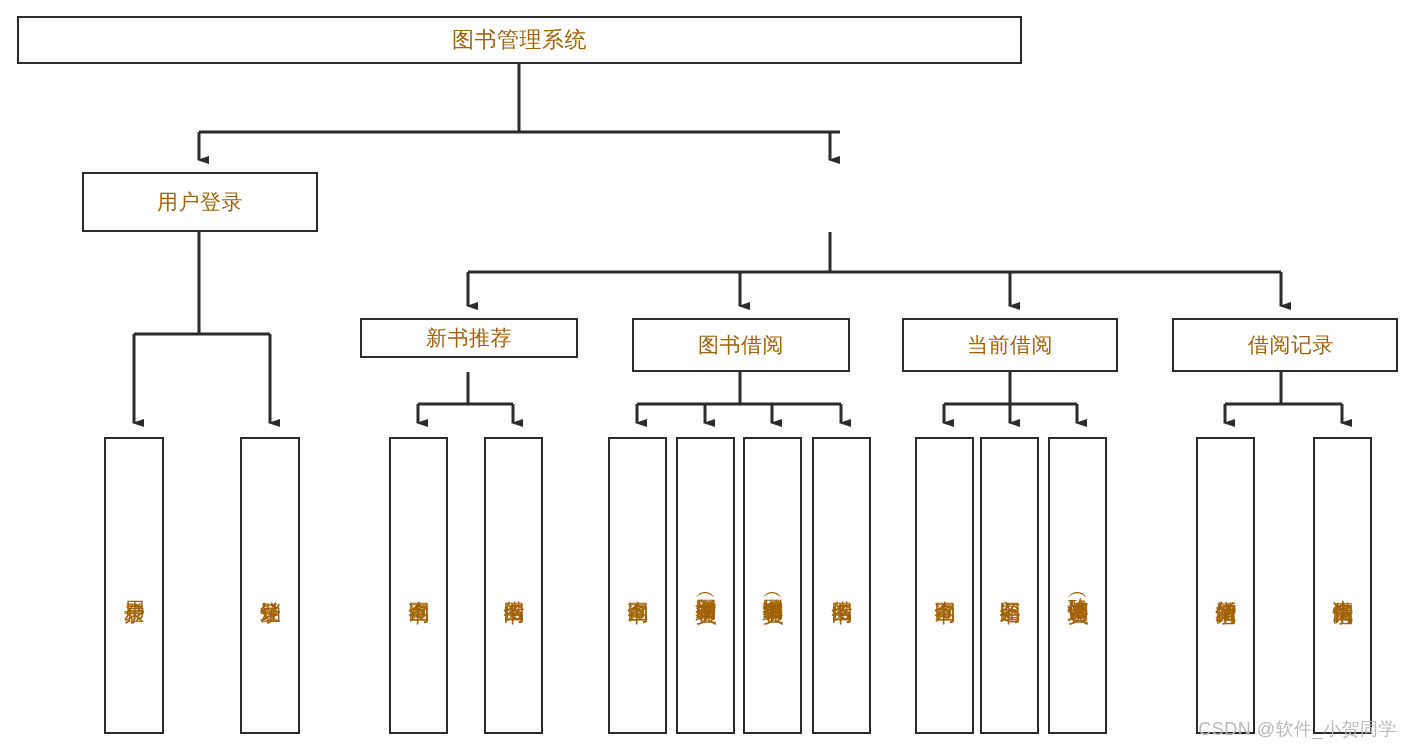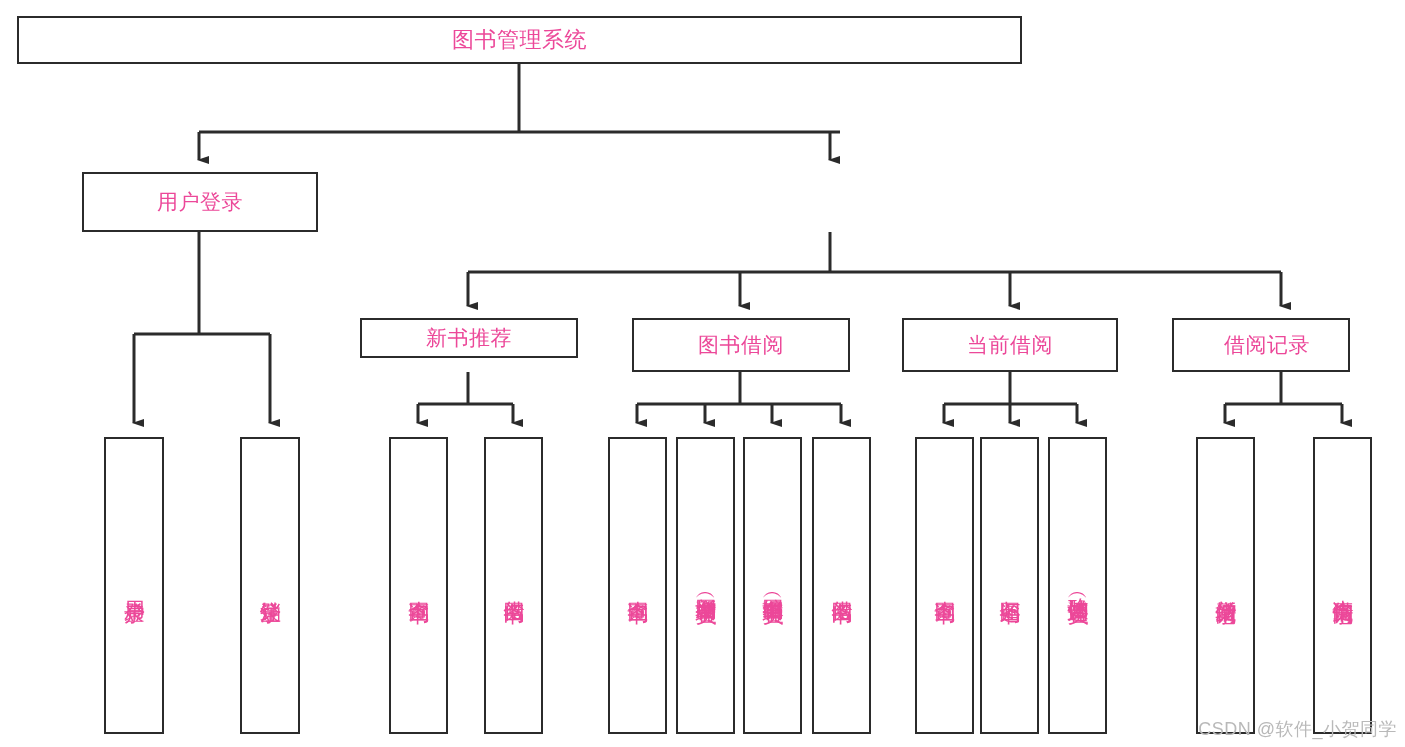--- a/index.html
+++ b/index.html
@@ -27,21 +27,21 @@
     height: 747px;
   }
   .node {
     position: absolute;
     box-sizing: border-box;
     background: #ffffff;
     border: 2px solid #2b2b2b;
     display: flex;
     align-items: center;
     justify-content: center;
-    color: #ec4899;
+    color: #a16207;
   }
   .node .label {
     display: block;
     text-align: center;
     line-height: 1.18;
     letter-spacing: 0.5px;
   }
   .node.horizontal .label {
     writing-mode: horizontal-tb;
     font-size: 21px;
@@ -137,21 +137,21 @@
 
   <div class="node horizontal" style="left:360px; top:318px; width:218px; height:40px;">
     <span class="label">新书推荐</span>
   </div>
   <div class="node horizontal" style="left:902px; top:318px; width:216px; height:54px;">
     <span class="label">当前借阅</span>
   </div>
   <div class="node horizontal" style="left:632px; top:318px; width:218px; height:54px;">
     <span class="label">图书借阅</span>
   </div>
-  <div class="node horizontal" style="left:1172px; top:318px; width:178px; height:54px;padding-left:12px;">
+  <div class="node horizontal" style="left:1172px; top:318px; width:226px; height:54px;padding-left:12px;">
     <span class="label">借阅记录</span>
   </div>
 
   <div class="node vertical" style="left:104px; top:437px; width:60px; height:297px;">
     <span class="label">用户登录</span>
   </div>
   <div class="node vertical" style="left:240px; top:437px; width:60px; height:297px;">
     <span class="label">注销登录</span>
   </div>
 

